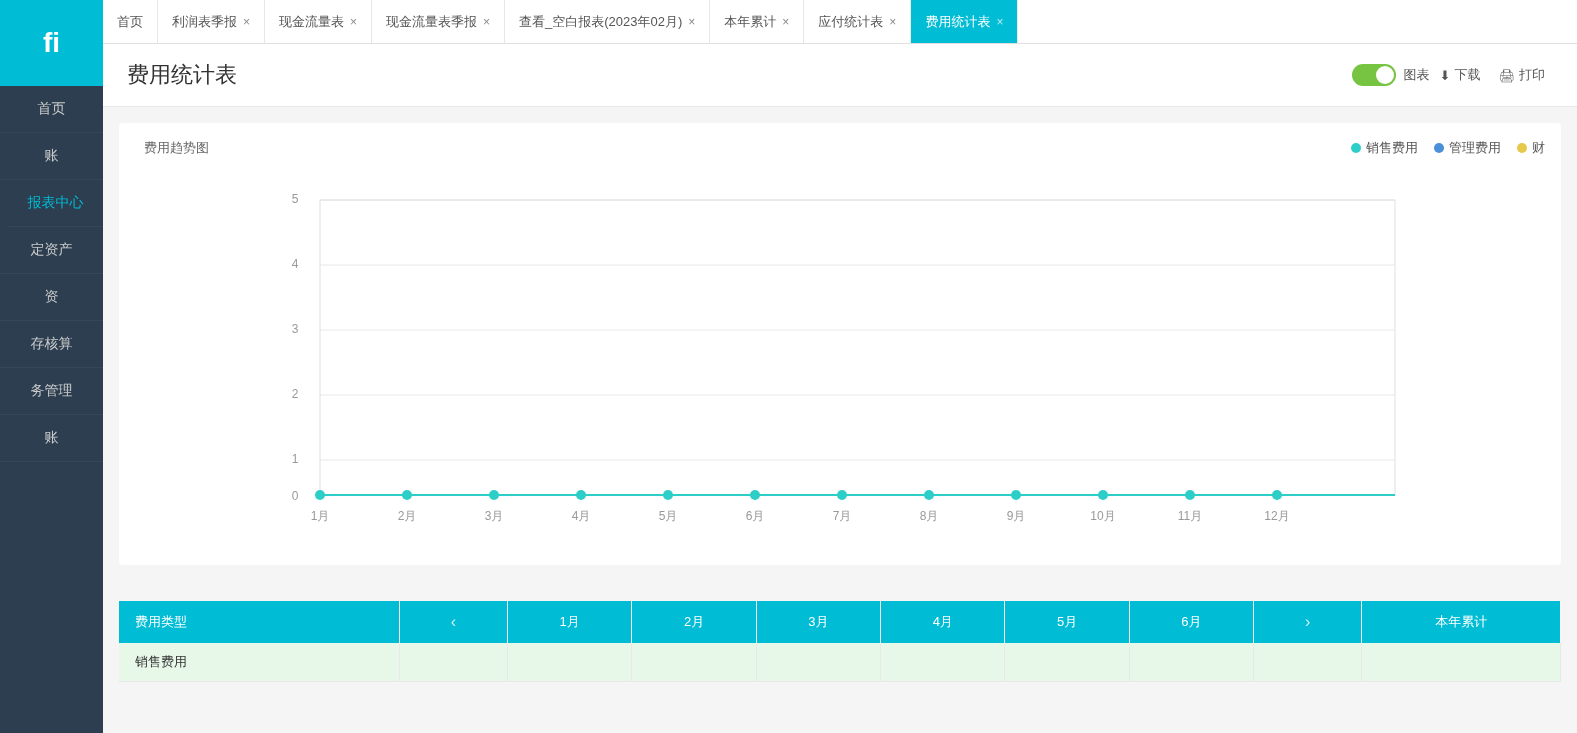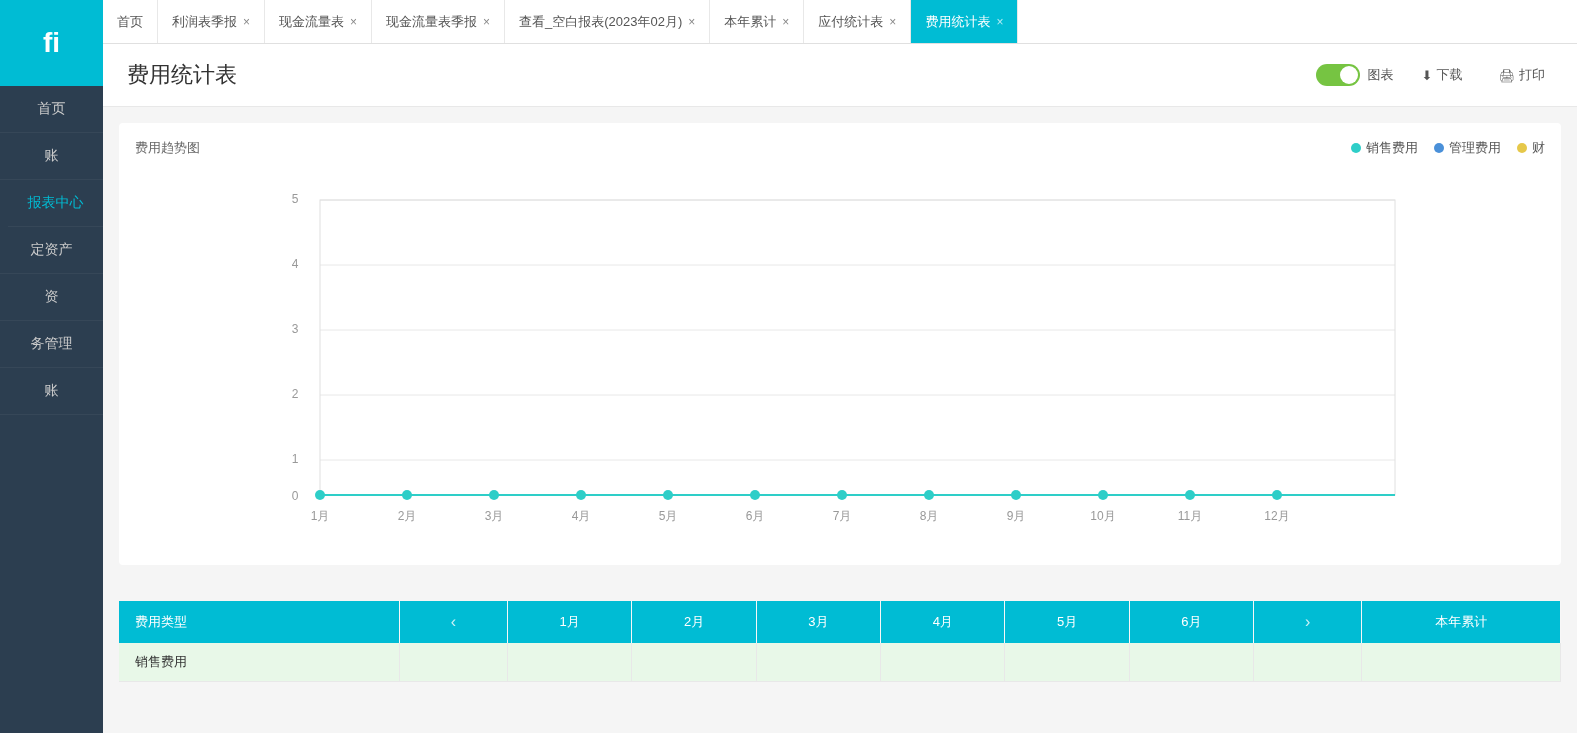--- a/index.html
+++ b/index.html
@@ -96,21 +96,21 @@
       border-bottom: 1px solid #e8e8e8;
     }
     .page-title {
       font-size: 22px;
       font-weight: 500;
       color: #333;
     }
     .header-actions {
       display: flex;
       align-items: center;
-      gap: 20px;
+      gap: 2px;
     }
     .toggle-container {
       display: flex;
       align-items: center;
       gap: 8px;
     }
     .toggle {
       width: 44px;
       height: 22px;
       background: #76c442;
@@ -144,20 +144,21 @@
       background: white;
       margin: 16px;
       padding: 16px;
       border-radius: 4px;
     }
     .chart-header {
       display: flex;
       justify-content: space-between;
       align-items: center;
       margin-bottom: 8px;
+      margin-left: 9px;
     }
     .chart-title { font-size: 13px; color: #666; }
     .chart-legend {
       display: flex;
       align-items: center;
       gap: 16px;
       font-size: 13px;
       color: #555;
     }
     .legend-item {
@@ -225,20 +226,21 @@
 </head>
 <body>
 
 <div class="sidebar">
   <div class="sidebar-logo">fi</div>
   <div class="sidebar-item">首页</div>
   <div class="sidebar-item">账</div>
   <div class="sidebar-item active-highlight">报表中心</div>
   <div class="sidebar-item">定资产</div>
   <div class="sidebar-item">资</div>
+  <div class="sidebar-item">存核算</div>
   <div class="sidebar-item">务管理</div>
   <div class="sidebar-item">账</div>
 </div>
 
 <div class="main">
 
   <div class="tab-bar">
     <div class="tab">
       <span>首页</span>
     </div>

